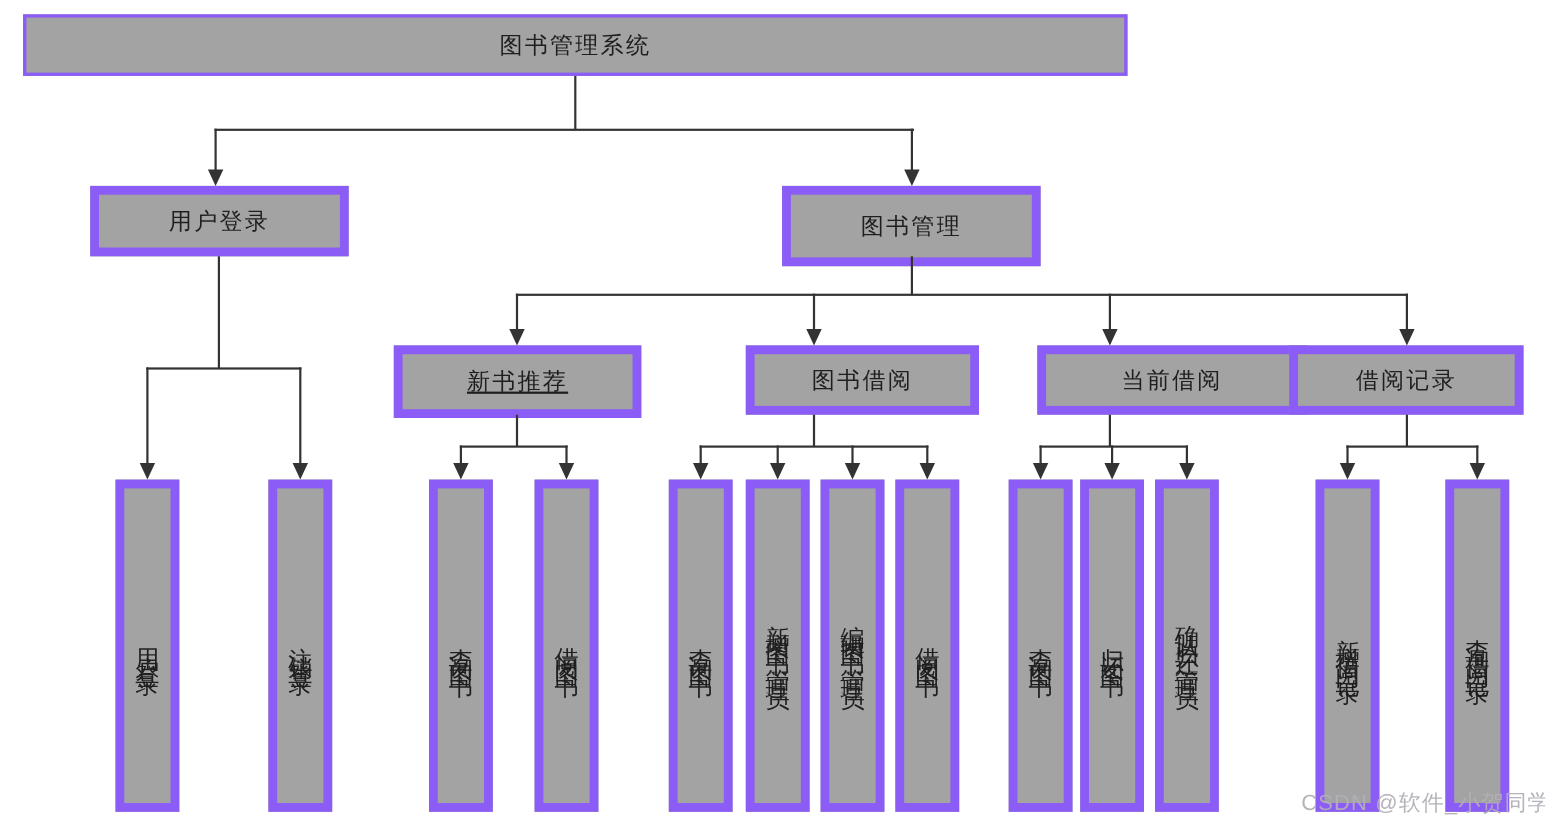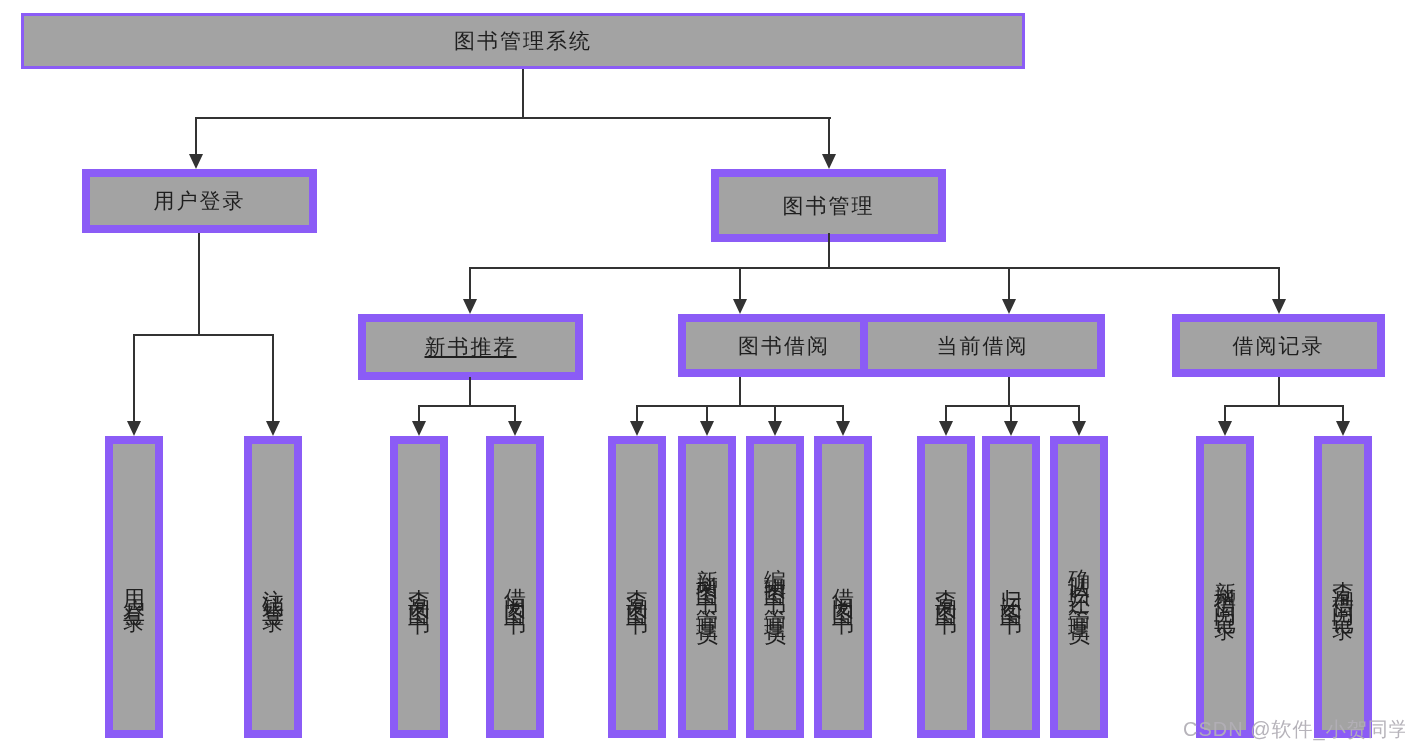--- a/index.html
+++ b/index.html
@@ -34,21 +34,21 @@
 
 <div class="stage">
 
   <div class="box root" style="left:21px;top:13px;width:1004px;height:56px;">图书管理系统</div>
 
   <div class="box" style="left:82px;top:169px;width:235px;height:64px;">用户登录</div>
   <div class="box" style="left:711px;top:169px;width:235px;height:73px;">图书管理</div>
 
   <div class="box" style="left:358px;top:314px;width:225px;height:66px;text-decoration:underline;">新书推荐</div>
   <div class="box" style="left:634px;top:314px;width:212px;height:63px;margin-left:44px;">图书借阅</div>
-  <div class="box" style="left:860px;top:314px;width:245px;height:63px;">当前借阅</div>
+  <div class="box" style="left:943px;top:314px;width:245px;height:63px;">当前借阅</div>
   <div class="box" style="left:1172px;top:314px;width:213px;height:63px;">借阅记录</div>
 
   <div class="box leaf" style="left:105px;">用户登录</div>
   <div class="box leaf" style="left:244px;">注销登录</div>
 
   <div class="box leaf" style="left:390px;">查询图书</div>
   <div class="box leaf" style="left:486px;">借阅图书</div>
 
   <div class="box leaf" style="left:608px;">查询图书</div>
   <div class="box leaf" style="left:678px;">新增图书（管理员）</div>

